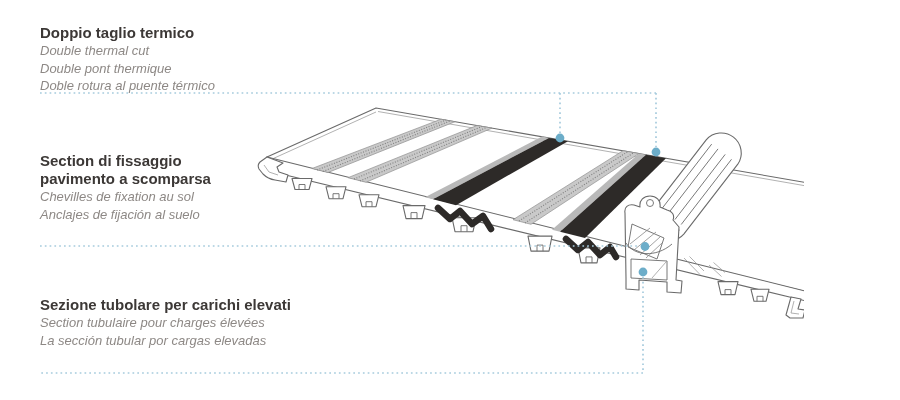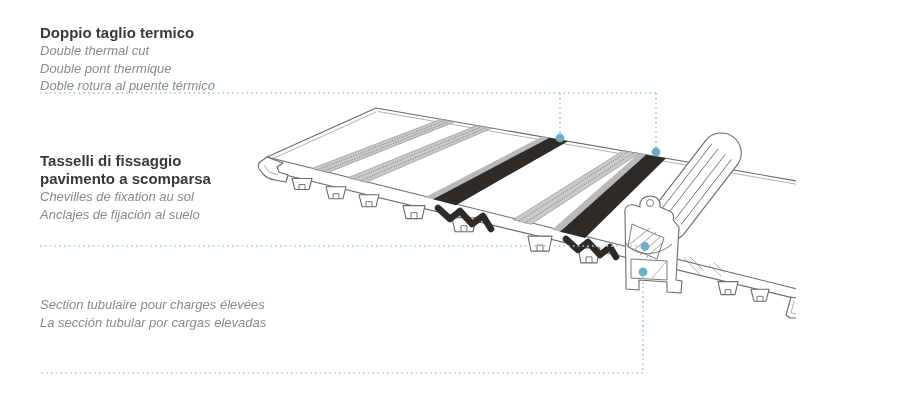--- a/index.html
+++ b/index.html
@@ -2,21 +2,21 @@
 <html style="--outline: #6a6a6a; --leader: #a6cbdd; --marker: #6cadc9; --thermal-break: #2d2a28; --knurl: #c9c9c9; --heading-text: #3c3836; --translation-text: #8d8885;"><head>
 <meta charset="utf-8">
 <style>
   :root{
     --outline:#6a6a6a; --leader:#a6cbdd; --marker:#6cadc9;
     --thermal-break:#2d2a28; --knurl:#c9c9c9;
     --heading-text:#3c3836; --translation-text:#8d8885;
   }
   html,body{margin:0;padding:0;background:#fff;}
   .stage{position:relative;width:796px;height:400px;background:#fff;overflow:hidden;
-         font-family:"Liberation Sans", sans-serif;}
+         font-family:"Liberation Sans", sans-serif;padding-left:8px;}
   .diagram-svg{position:absolute;left:0;top:0;width:900px;height:400px;}
   .ann{position:absolute;left:40px;white-space:nowrap;}
   .ann-title{font-size:15px;font-weight:bold;line-height:18px;color:var(--heading-text);}
   .ann-tr{font-size:13px;font-style:italic;line-height:17.5px;color:var(--translation-text);}
   
   .face{fill:#ffffff;stroke:var(--outline);stroke-width:1.1;stroke-linejoin:round;}
   .ln{fill:none;stroke:var(--outline);stroke-width:0.9;stroke-linejoin:round;}
   .thin{fill:none;stroke:#8f8f8f;stroke-width:0.7;}
   .blackfill{fill:var(--thermal-break);stroke:none;}
   .grayfill{fill:#b9b9b9;stroke:none;}
@@ -138,24 +138,25 @@
   </svg>
 
   <div class="ann" style="top:24px">
     <div class="ann-title">Doppio taglio termico</div>
     <div class="ann-tr">Double thermal cut</div>
     <div class="ann-tr">Double pont thermique</div>
     <div class="ann-tr">Doble rotura al puente térmico</div>
   </div>
 
   <div class="ann" style="top:152px">
-    <div class="ann-title">Tasselli di fissaggio</div>
+    <div class="ann-title">Section di fissaggio</div>
     <div class="ann-title">pavimento a scomparsa</div>
     <div class="ann-tr">Chevilles de fixation au sol</div>
     <div class="ann-tr">Anclajes de fijación al suelo</div>
   </div>
 
   <div class="ann" style="top:296px">
+    <div class="ann-title">Sezione tubolare per carichi elevati</div>
     <div class="ann-tr">Section tubulaire pour charges élevées</div>
     <div class="ann-tr">La sección tubular por cargas elevadas</div>
   </div>
 
 </div>
 
 </body></html>

